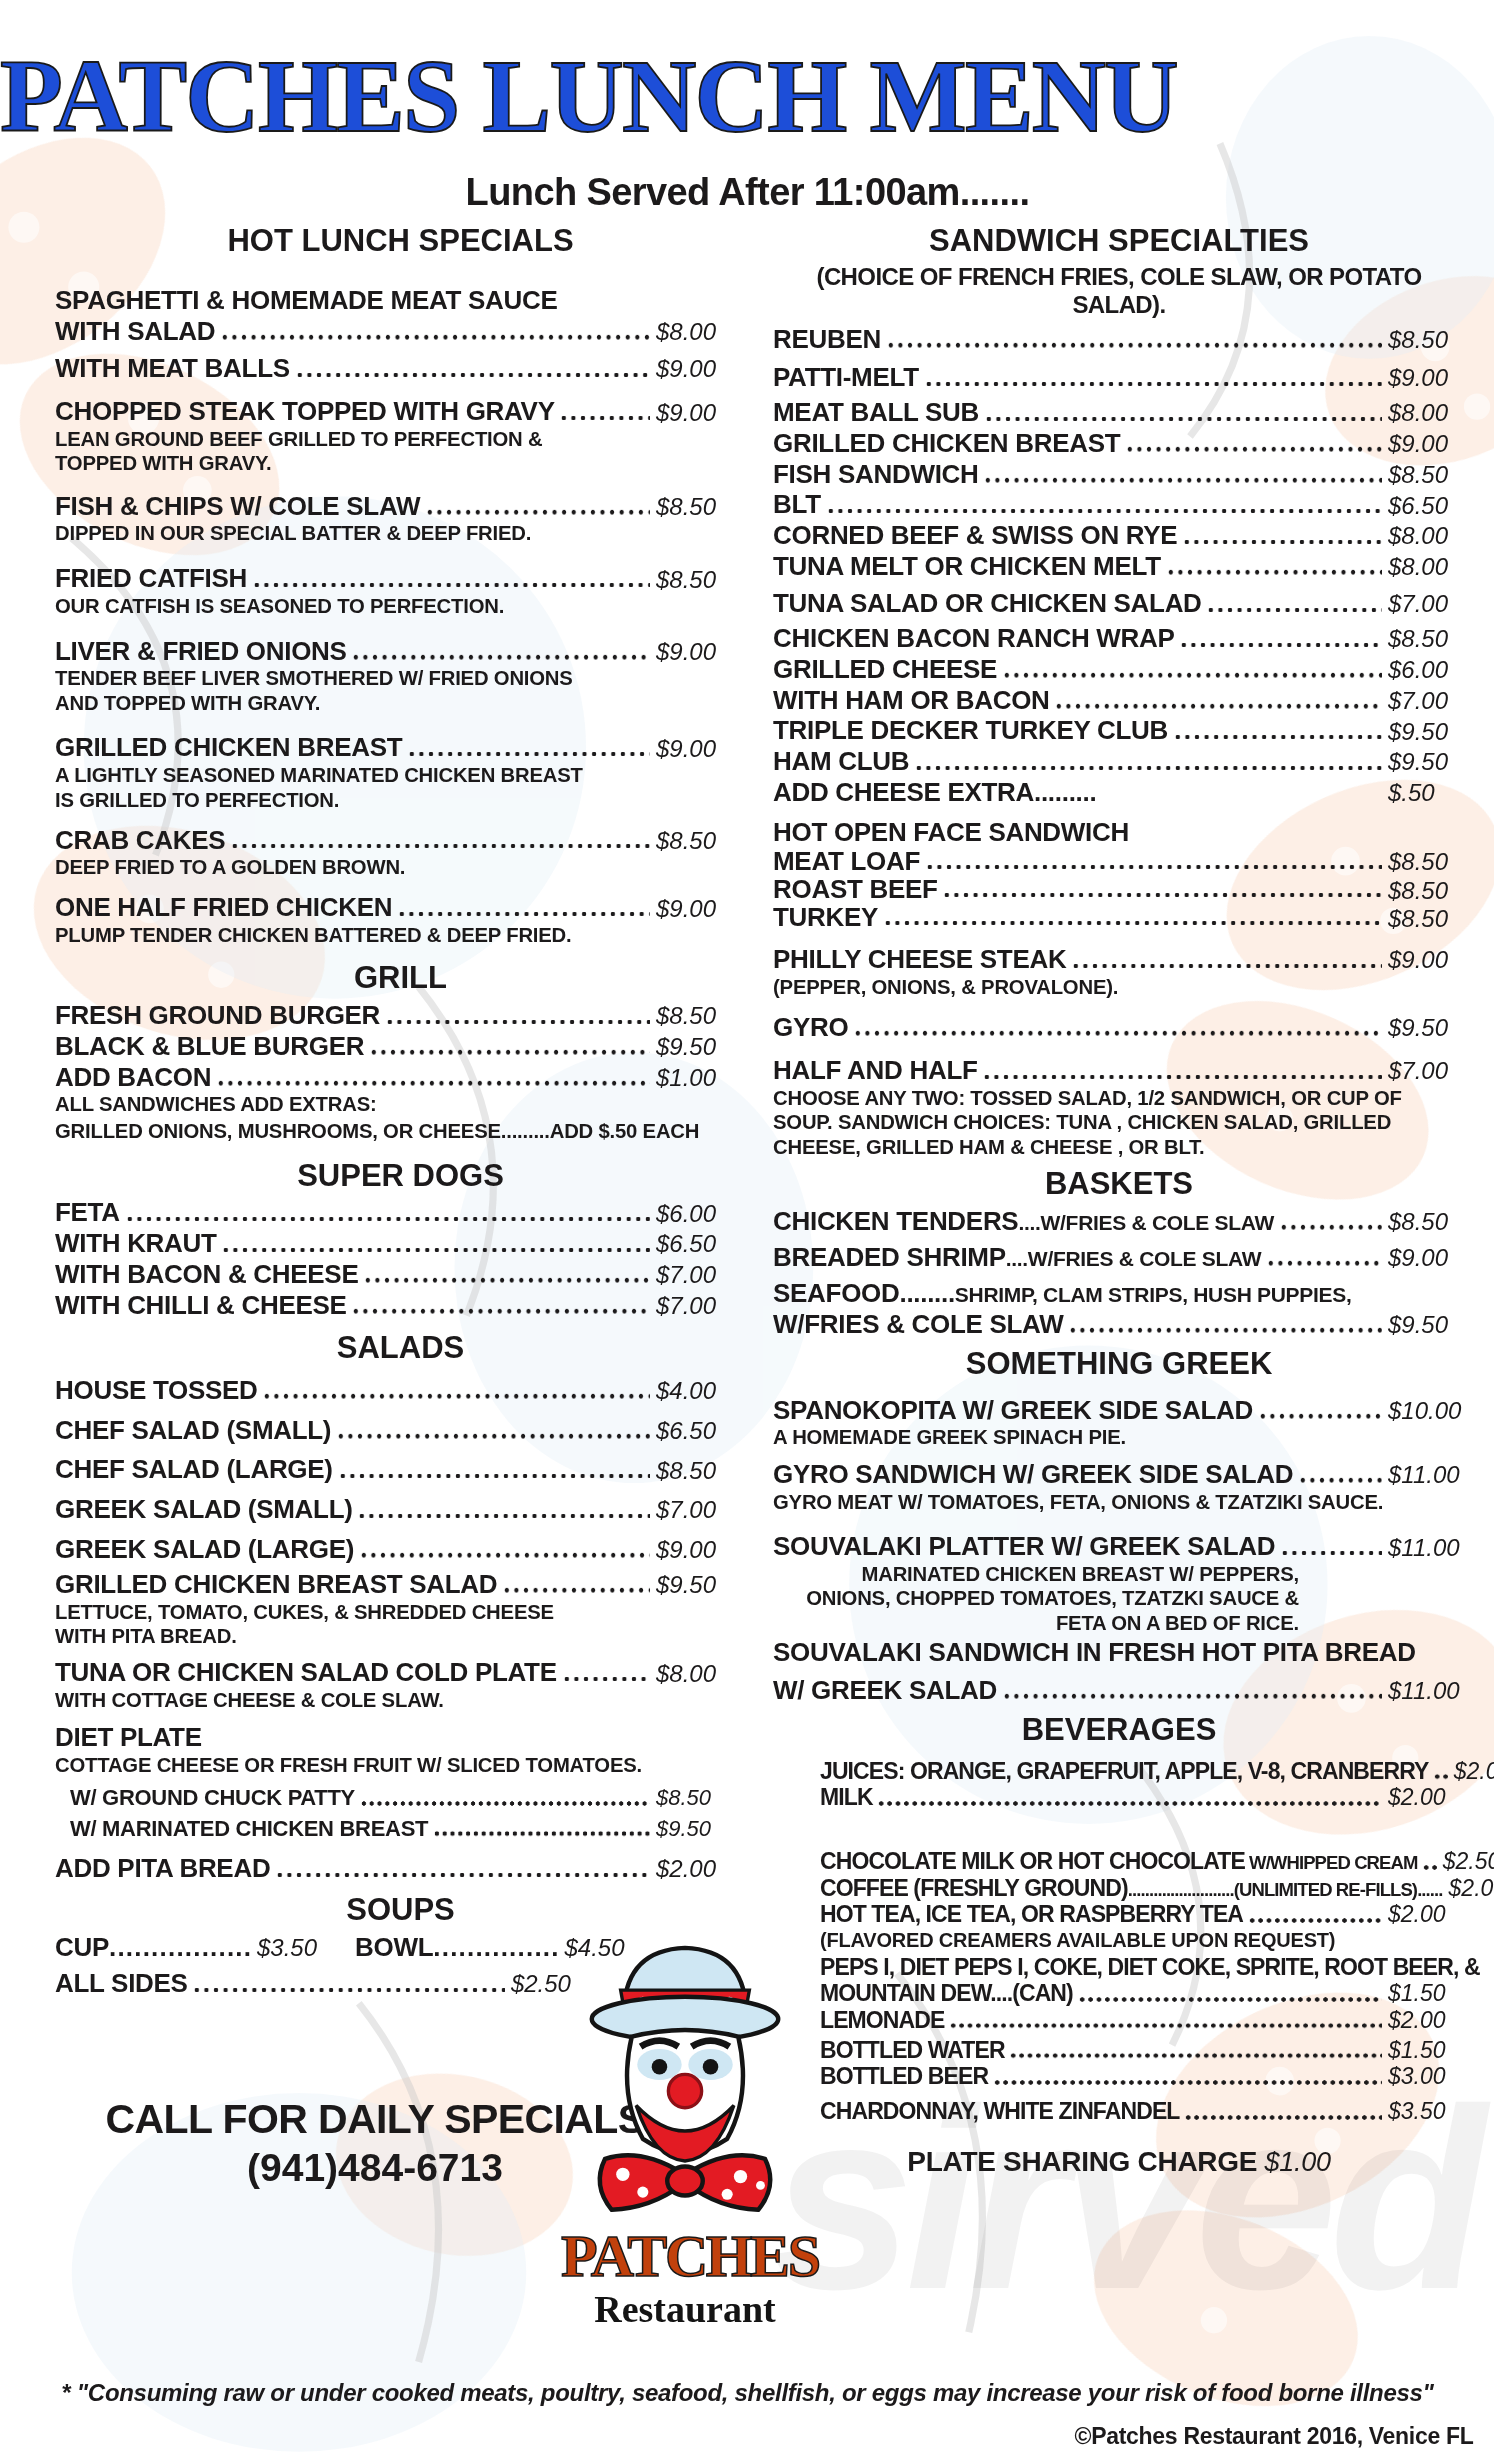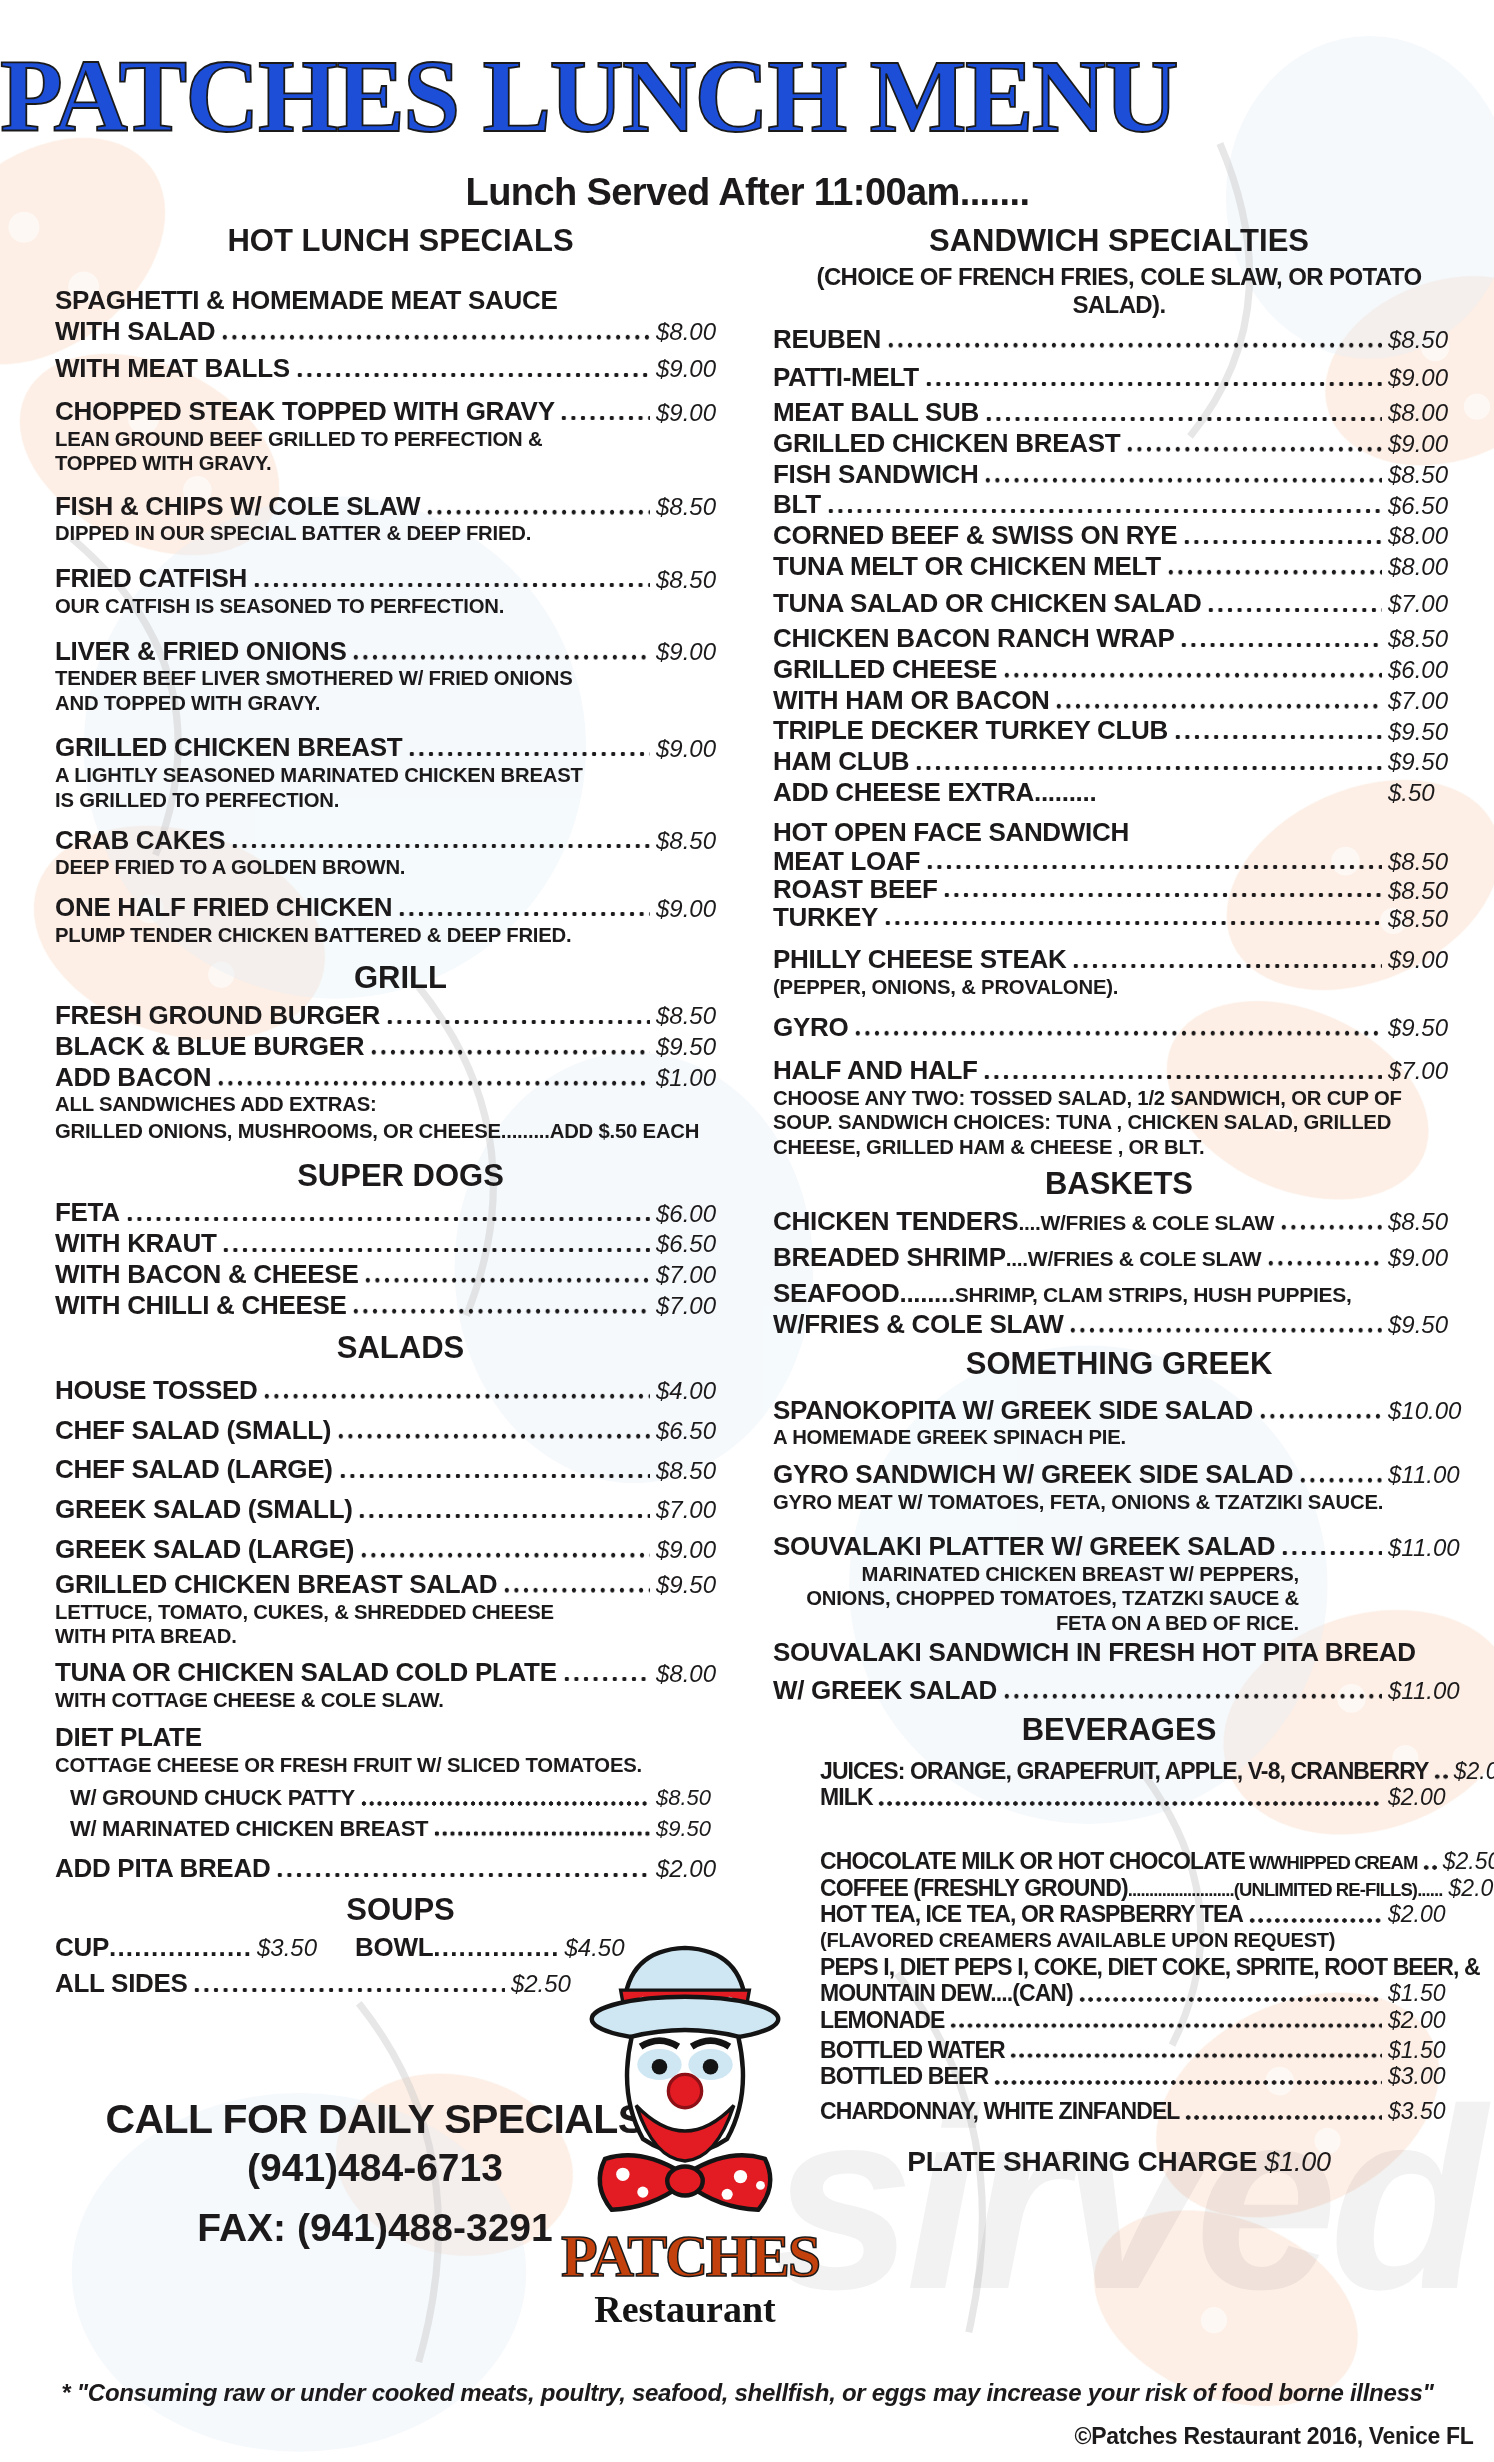--- a/index.html
+++ b/index.html
@@ -548,21 +548,20 @@
         <span class="nm">CHARDONNAY, WHITE ZINFANDEL</span>
         <span class="dots"></span>
         <span class="pr">$3.50</span>
       </div>
       <div class="charge"><span class="chname">PLATE SHARING CHARGE </span><span class="chpr">$1.00</span></div>
     </div>
 
   <div class="contact">
     <div class="c1">CALL FOR DAILY SPECIALS</div>
     <div class="c2">(941)484-6713</div>
-    <div class="c3">FAX: (941)488-3291</div>
   </div>
 
   <div class="logo">
     <svg viewBox="0 0 200 250">
       <path d="M45 62 Q48 10 100 8 Q152 10 155 62 Z" fill="#cfe7f3" stroke="#141414" stroke-width="4"></path>
       <path d="M42 46 L158 46 L154 68 L46 68 Z" fill="#e31b23" stroke="#141414" stroke-width="3"></path>
       <circle cx="62" cy="57" r="5" fill="#fff"></circle>
         <circle cx="88" cy="59" r="5" fill="#fff"></circle>
       <circle cx="114" cy="59" r="5" fill="#fff"></circle>
         <circle cx="140" cy="57" r="5" fill="#fff"></circle>

